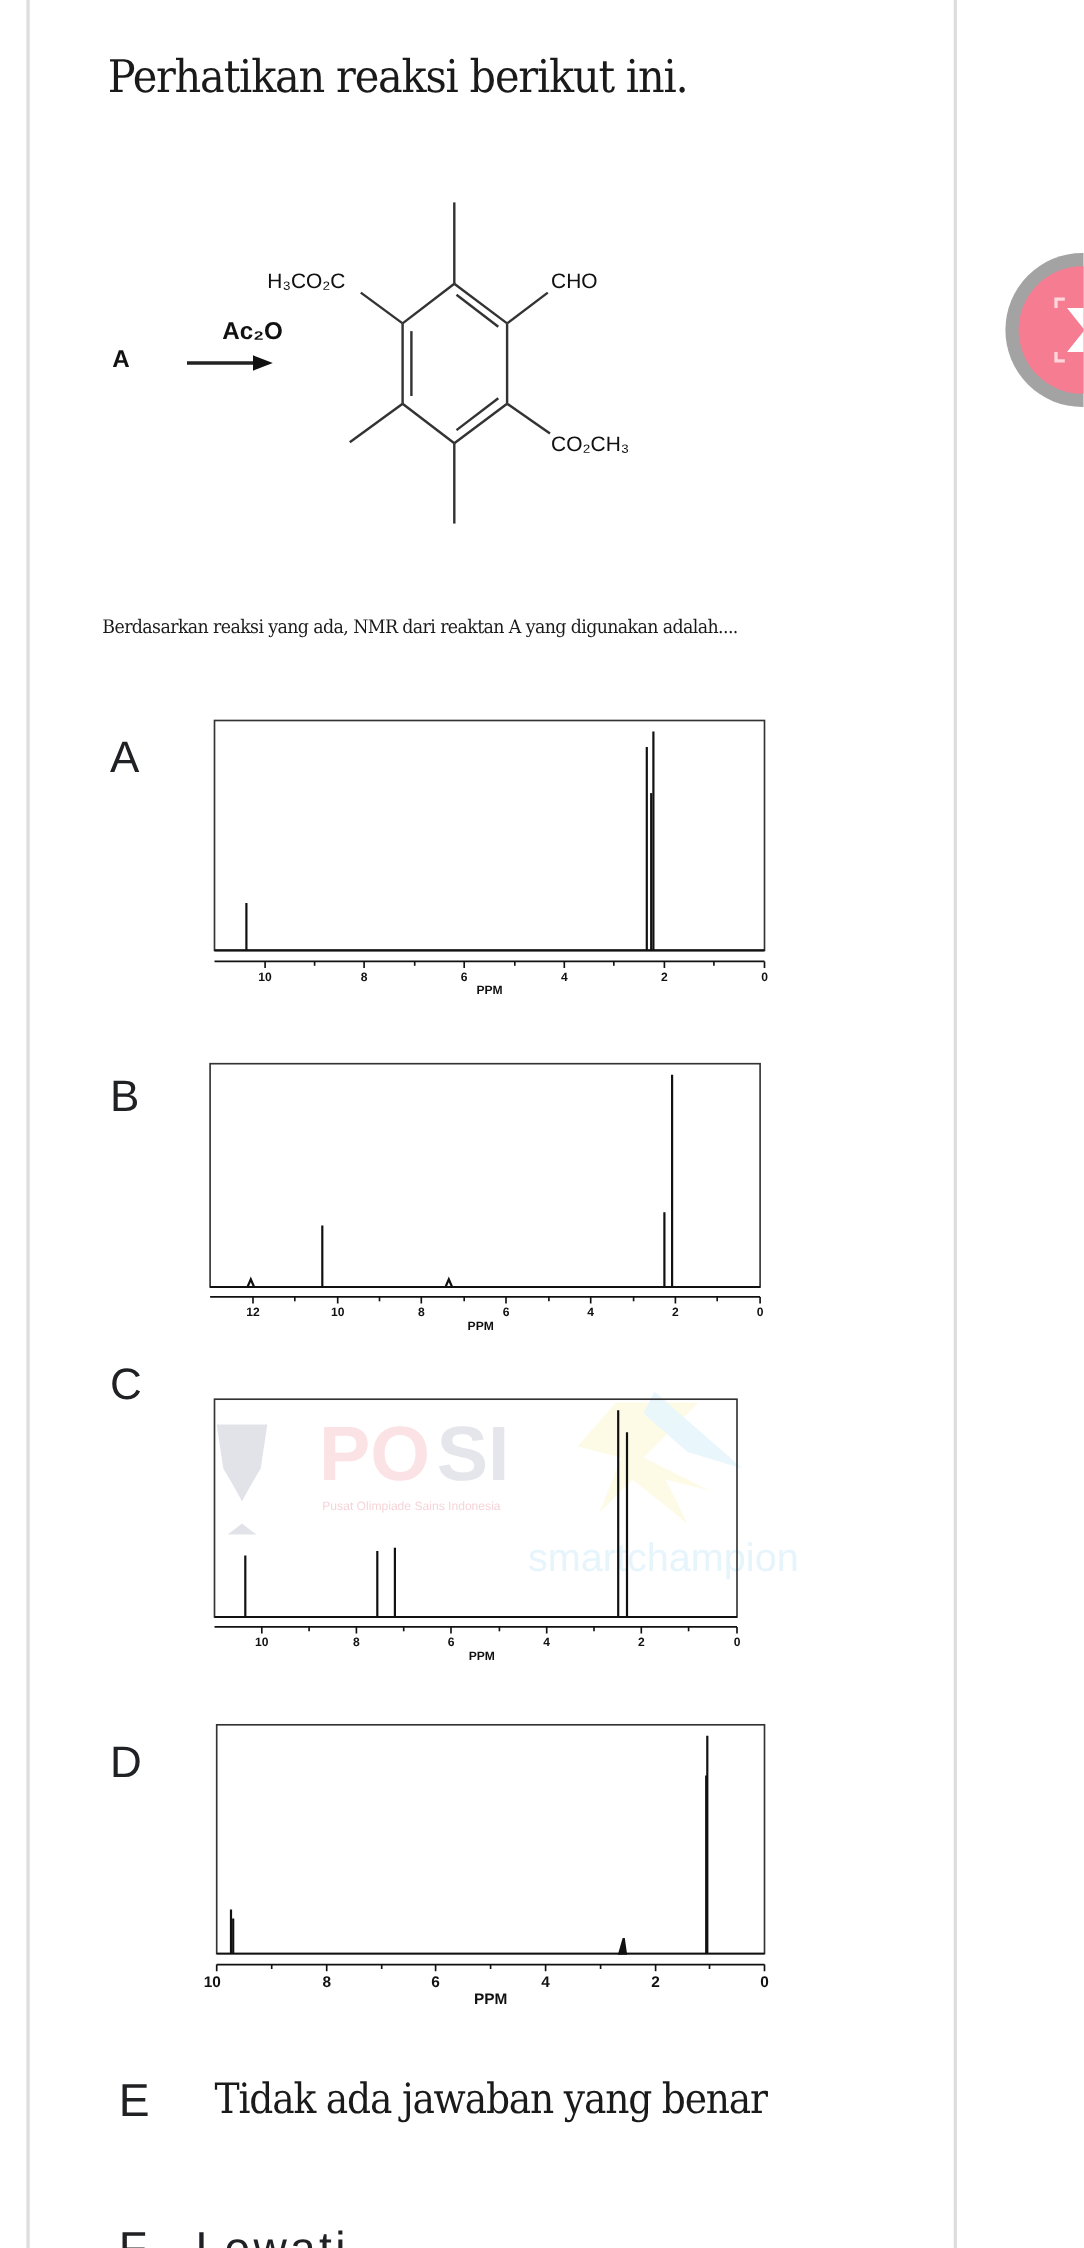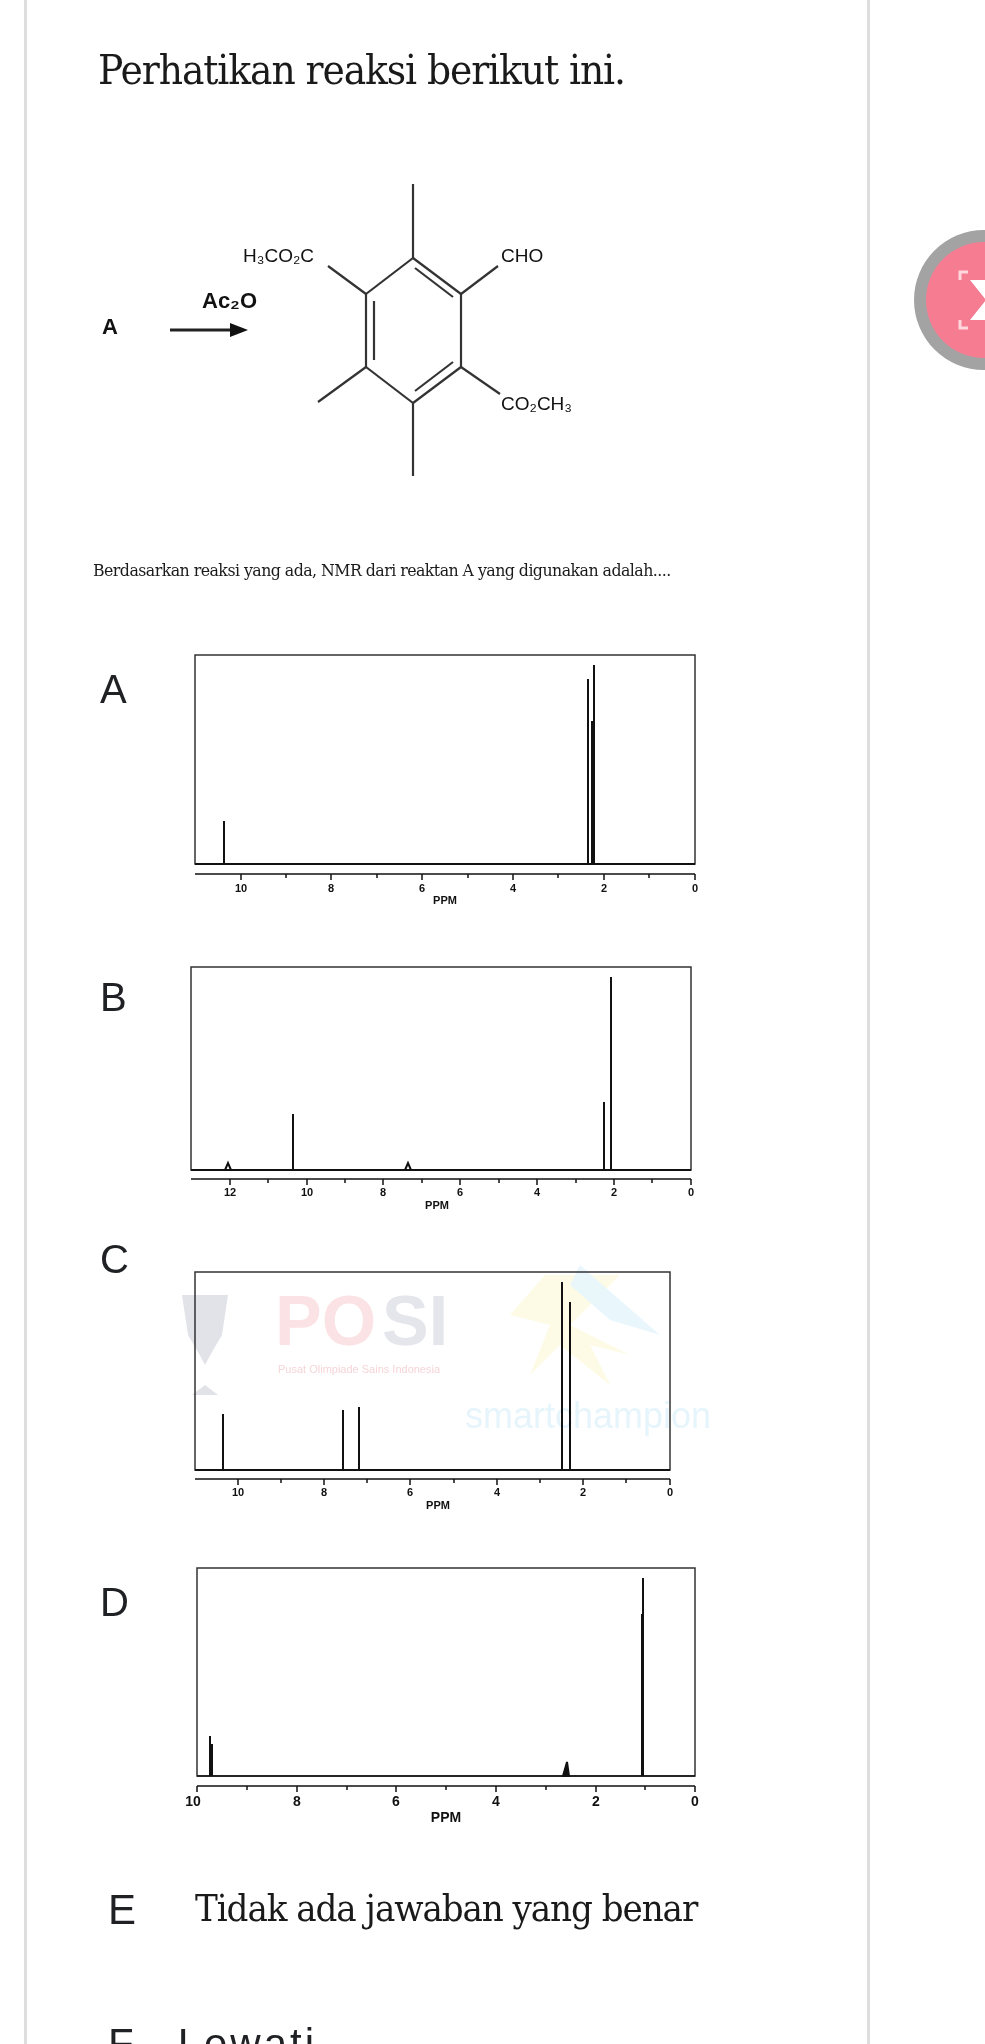--- a/index.html
+++ b/index.html
@@ -134,21 +134,21 @@
         <text x="200" y="246">8</text>
       <text x="277" y="246">6</text>
         <text x="354" y="246">4</text>
         <text x="431" y="246">2</text>
         <text x="508" y="246">0</text>
       <text x="254" y="259">PPM</text>
     </g>
   </svg>
 </div>
 
-<div class="watermark" style="left:150px;top:1265px;">
+<div class="watermark" style="left:165px;top:1265px;">
   <svg width="620" height="180" viewBox="0 0 620 180">
     <path d="M32,30 L78,30 L72,70 Q60,90 55,100 L55,120 L68,130 L42,130 L55,120 L55,100 Q50,90 38,70 Z" fill="#e2e3e8"></path>
     <text x="125" y="80" font-size="70" font-weight="bold" fill="#fbe2e4" font-family="Liberation Sans, sans-serif">PO</text>
     <text x="232" y="80" font-size="70" font-weight="bold" fill="#e5e5ec" font-family="Liberation Sans, sans-serif">SI</text>
     <text x="128" y="108" font-size="11" fill="#f6d5d8" font-family="Liberation Sans, sans-serif">Pusat Olimpiade Sains Indonesia</text>
     <polygon points="395,10 470,10 420,60 480,90 440,80 460,120 410,80 380,110 400,60 360,50" fill="#fdfbe2" opacity="0.9"></polygon>
     <polygon points="430,0 510,70 460,55 420,20" fill="#e7f6fd" opacity="0.9"></polygon>
     <text x="315" y="163" font-size="36" fill="#e6f5fc" font-family="Liberation Sans, sans-serif">smartchampion</text>
   </svg>
 </div>

